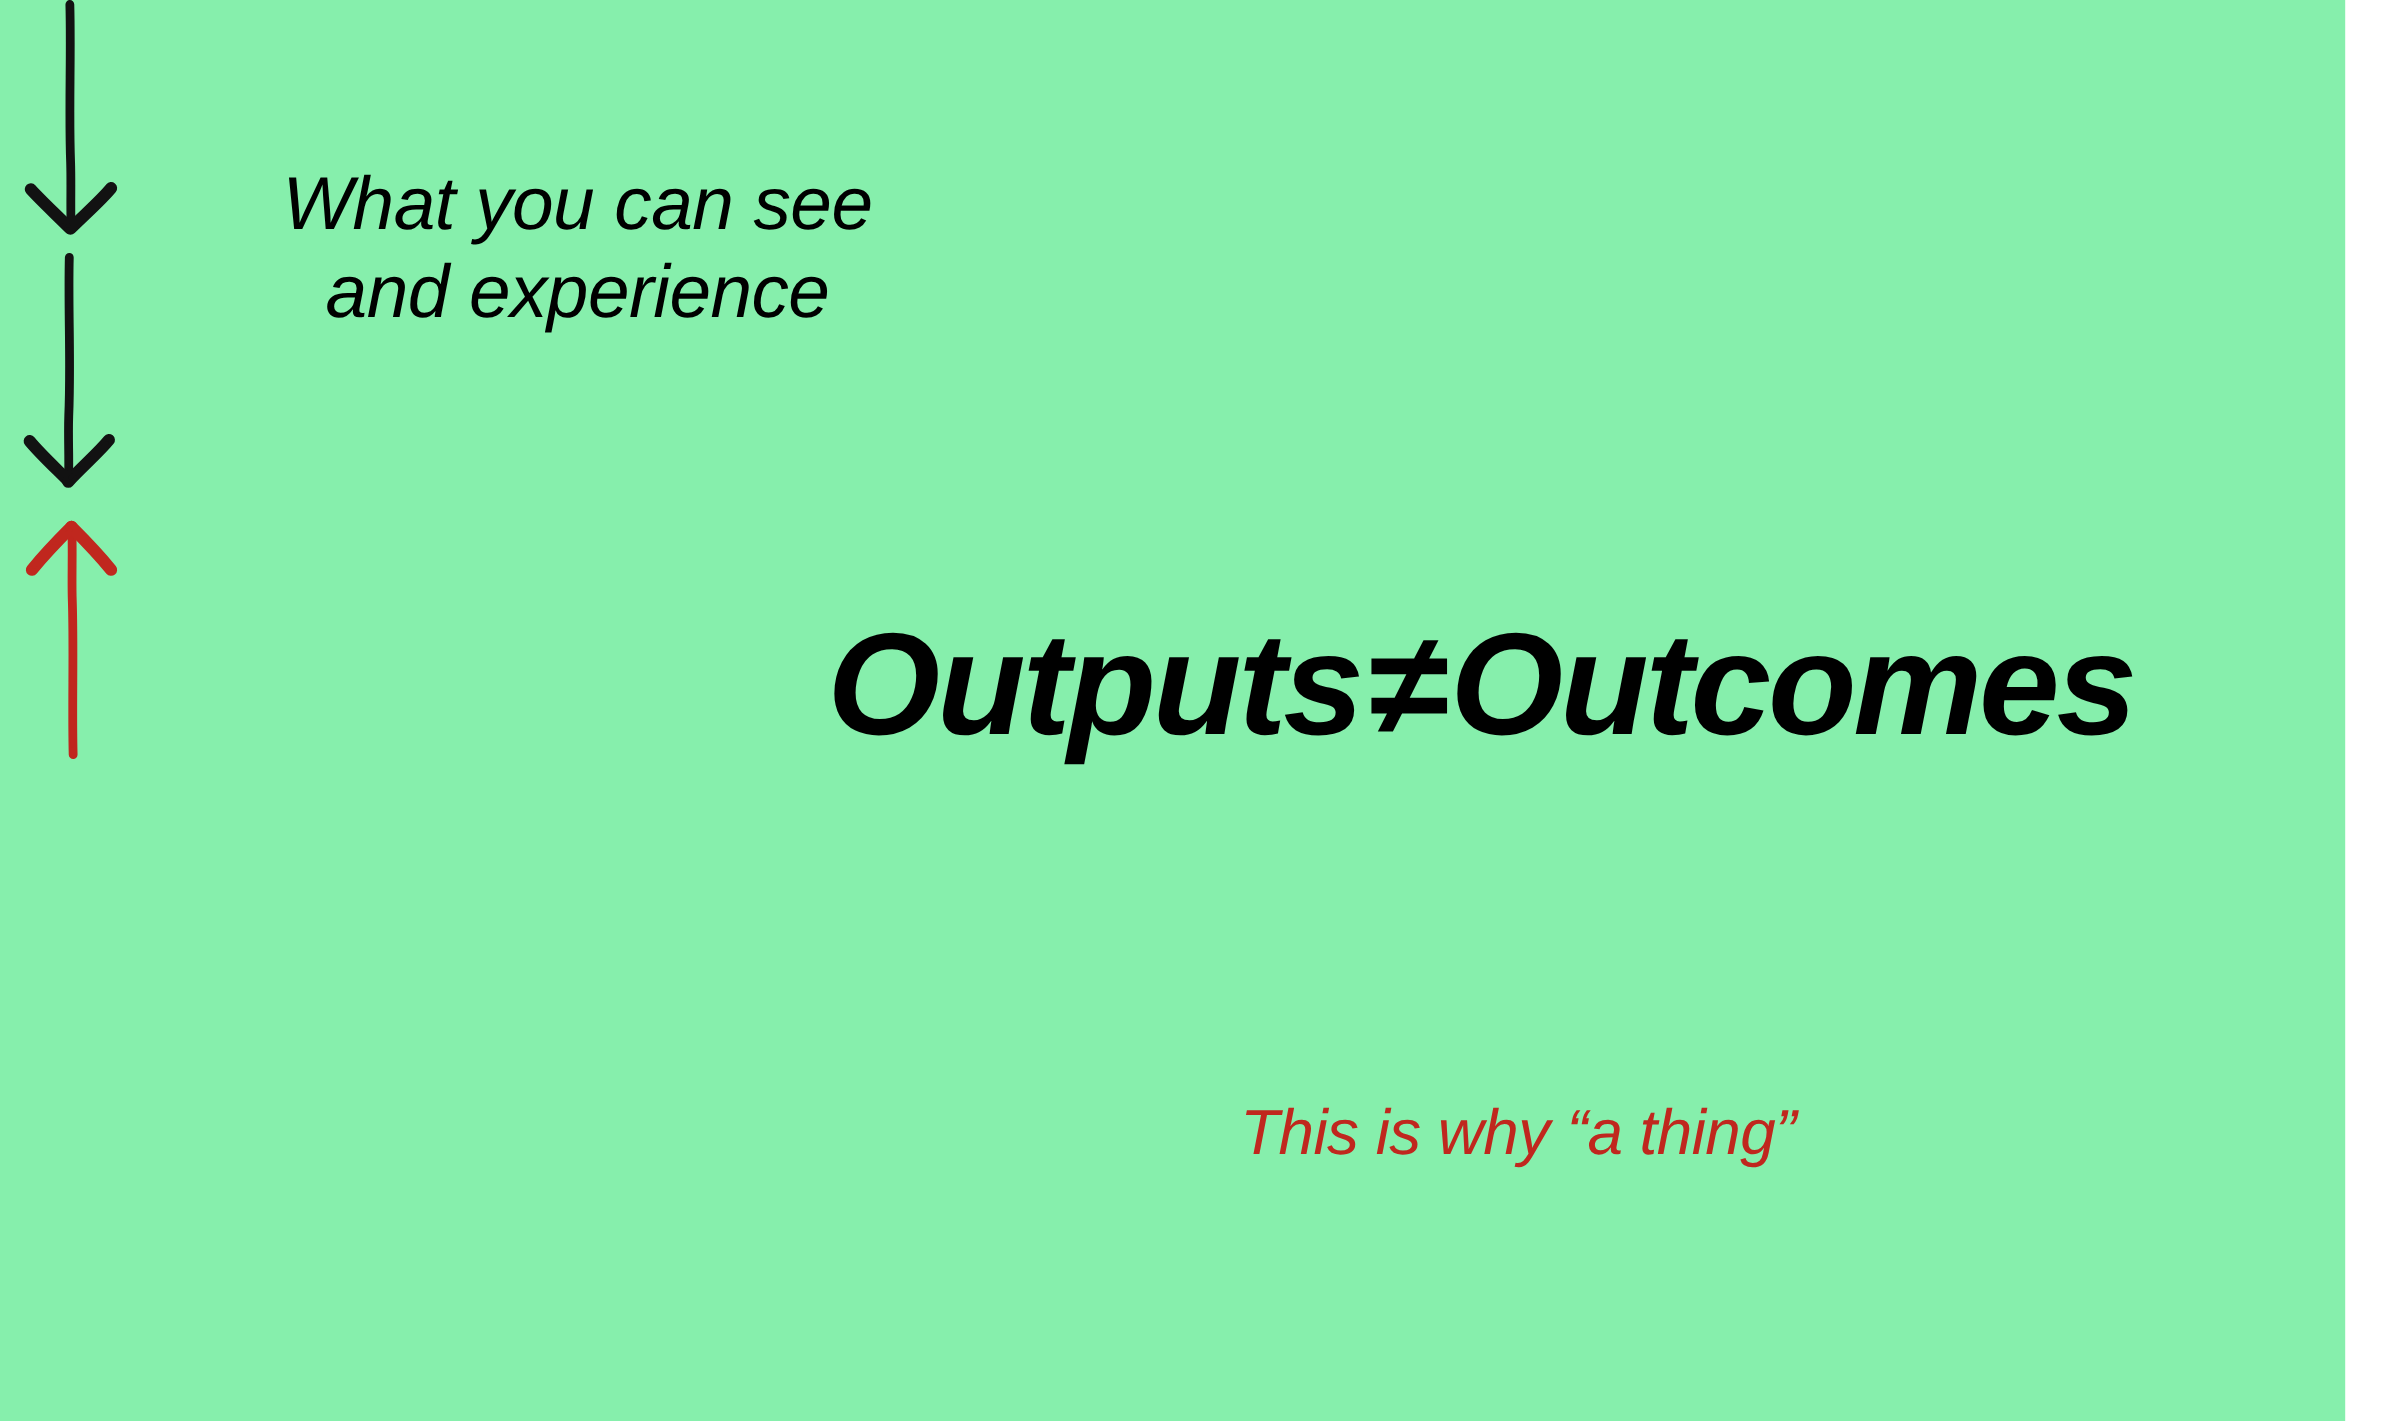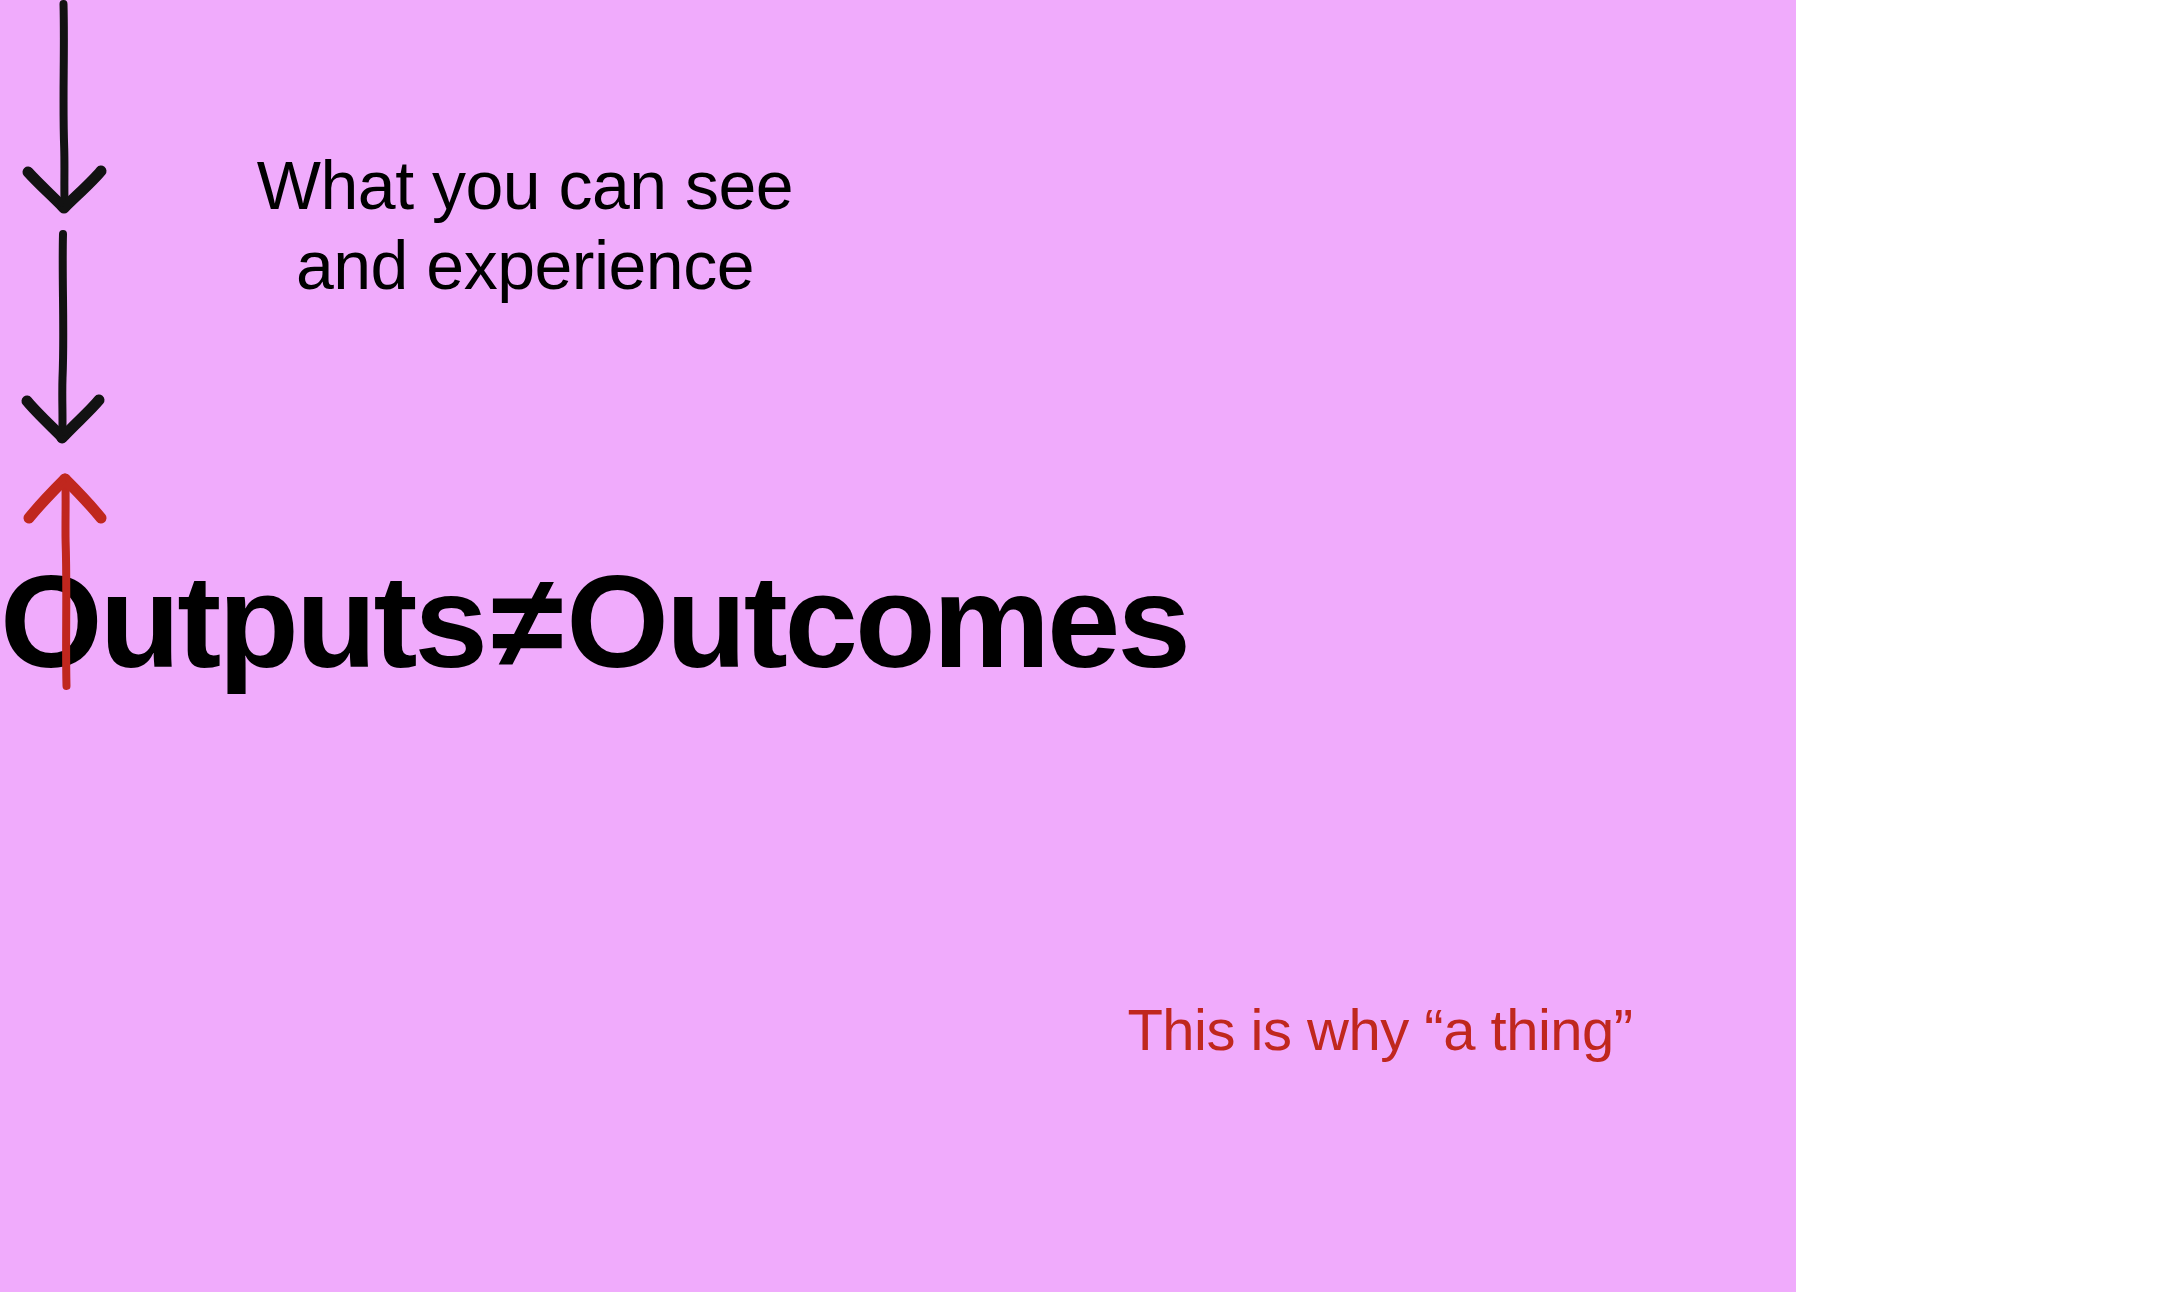--- a/index.html
+++ b/index.html
@@ -7,24 +7,25 @@
     margin: 0;
     padding: 0;
     background: #ffffff;
   }
   body {
     font-family: "Liberation Sans", sans-serif;
     -webkit-font-smoothing: antialiased;
   }
   #slide {
     position: relative;
-    width: 1796px;
+    width: 2132px;
     height: 1292px;
-    background: #f0abfc;
+    background: #86efac;
     overflow: hidden;
+    font-style: italic;
   }
 
   
   .caption {
     position: absolute;
     text-align: center;
     color: #000000;
     font-family: "Liberation Sans", sans-serif;
     font-weight: 400;
     font-size: 68px;
@@ -44,21 +45,21 @@
     top: 145px;
     width: 680px;
   }
 
   
   #headline {
     position: absolute;
     left: 0;
     top: 556px;
     width: 1940px;
-    text-align: left;
+    text-align: right;
     color: #000000;
     font-family: "Liberation Sans", sans-serif;
     font-weight: 700;
     font-size: 132px;
     line-height: 1.0;
     letter-spacing: -3px;
     white-space: nowrap;
   }
   #headline .neq {
     font-weight: 700;

